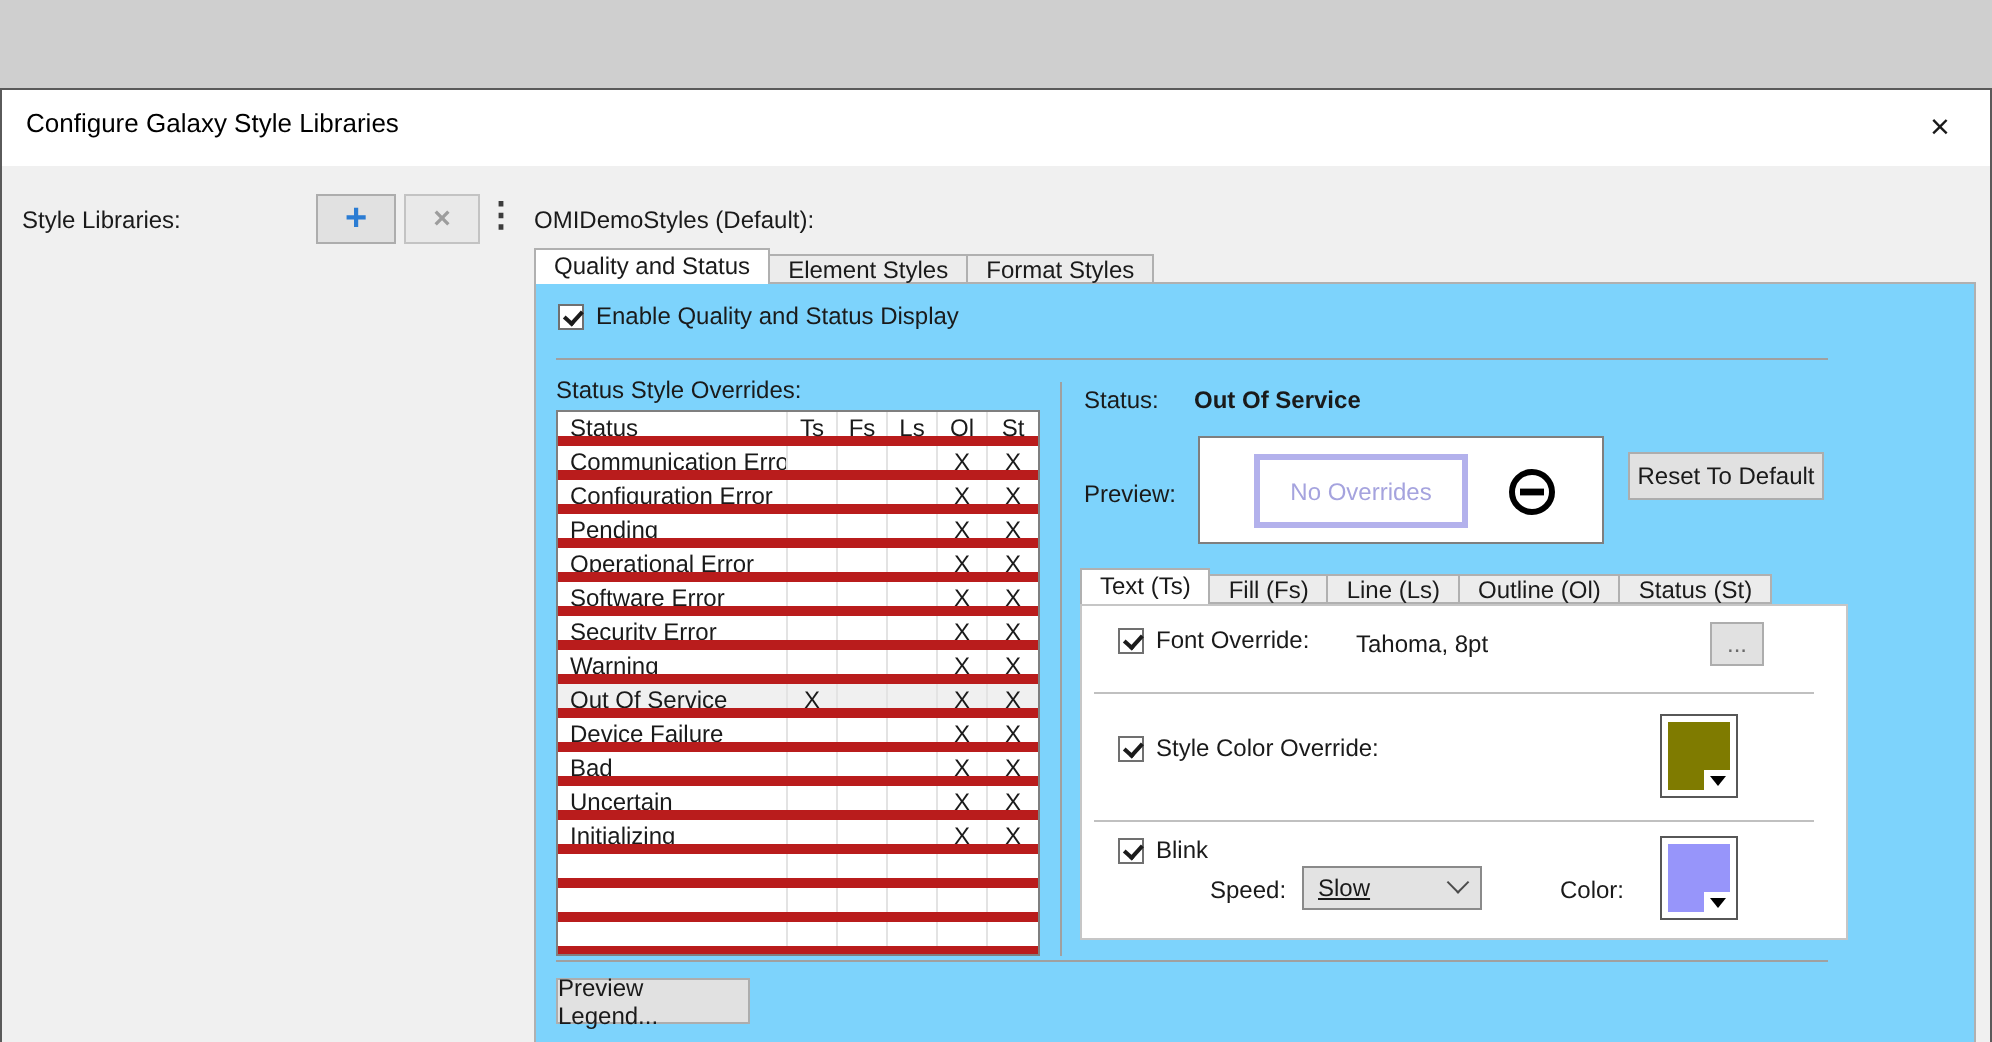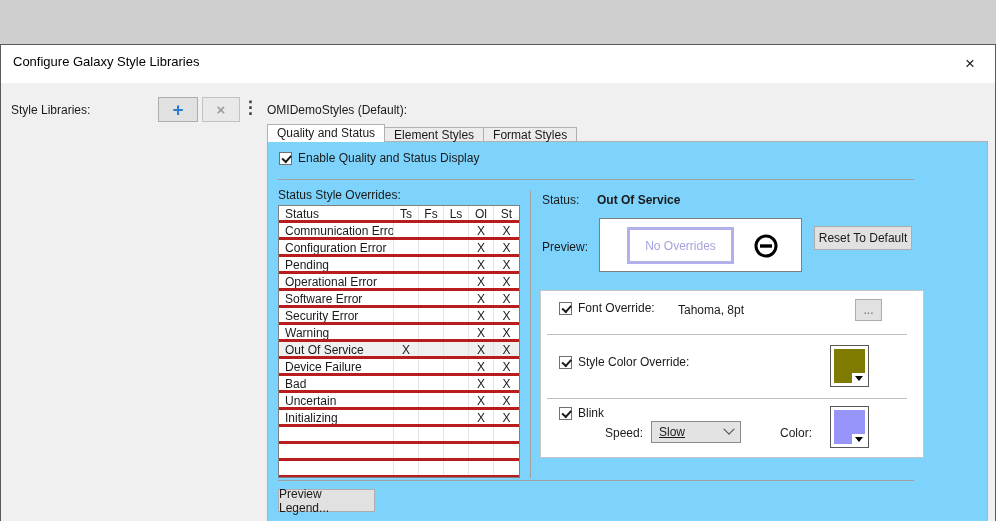--- a/index.html
+++ b/index.html
@@ -37,36 +37,36 @@
   
   .cbrow{position:absolute;display:flex;align-items:center;gap:6px;}
   .cb{width:13px;height:13px;background:#fff;border:1px solid #707070;position:relative;flex:none;}
   .cb::after{content:"";position:absolute;left:2px;top:2px;width:7px;height:3.5px;border-left:2px solid #1b1b1b;border-bottom:2px solid #1b1b1b;transform:rotate(-48deg);}
   
   .hsep{position:absolute;height:1px;background:#a0a0a0;}
   .vsep{position:absolute;width:1px;background:#a0a0a0;}
   
   .sec-label{position:absolute;left:10px;top:46px;}
   .otable{position:absolute;left:10px;top:63px;width:242px;height:273px;background:#fff;border:1px solid #7f7f7f;display:flex;flex-direction:column;overflow:hidden;}
-  .trow{display:flex;height:17px;flex:none;border-bottom:3px solid #b91c1c;}
+  .trow{display:flex;height:17px;flex:none;border-bottom:5px solid #b91c1c;}
   .trow.hl{background:#f0f0f0;}
   .tc-status{flex:1;padding-left:6px;line-height:16px;white-space:nowrap;overflow:hidden;border-right:1px solid #e3e3e3;}
   .tc{width:25px;text-align:center;line-height:16px;border-right:1px solid #e3e3e3;}
   .tc:last-child{border-right:none;}
   .thead .tc-status,.thead .tc{line-height:17px;}
   
   .lbl{position:absolute;}
   .bold{font-weight:bold;}
   .preview-box{position:absolute;left:331px;top:76px;width:203px;height:54px;background:#fff;border:1px solid #7f7f7f;}
   .no-ovr{position:absolute;left:27px;top:8px;width:107px;height:37px;border:3px solid #b3b1ec;color:#a5a3de;display:flex;align-items:center;justify-content:center;}
   .minus-circle{position:absolute;left:153px;top:14px;width:26px;height:26px;}
   .btn-reset{left:546px;top:84px;width:98px;height:24px;}
   
   .style-tabs{position:absolute;left:272px;top:142px;height:18px;display:flex;align-items:flex-end;z-index:3;}
-  .group-box{position:absolute;left:272px;top:148px;width:384px;height:168px;border:1px solid #c6c6c6;background:#fff;}
+  .group-box{position:absolute;left:272px;top:160px;width:384px;height:168px;border:1px solid #c6c6c6;background:#fff;}
   .gsep{position:absolute;left:6px;width:360px;height:1px;background:#c0c0c0;}
   .value{position:absolute;white-space:nowrap;}
   .btn-more{left:314px;top:8px;width:27px;height:22px;color:#6a6a6a;}
   
   .swatch{position:absolute;width:39px;height:42px;background:#fff;border:1px solid #575757;padding:3px;}
   .swatch-fill{width:100%;height:100%;position:relative;}
   .swatch-dd{position:absolute;right:0;bottom:0;width:13px;height:10px;background:#fff;display:flex;align-items:center;justify-content:center;}
   .tri{width:0;height:0;border-left:4px solid transparent;border-right:4px solid transparent;border-top:5px solid #000;}
   
   .select{position:absolute;left:110px;top:130px;width:90px;height:22px;background:#e3e3e3;border:1px solid #8a8a8a;display:flex;align-items:center;padding:0 7px;}
@@ -258,20 +258,27 @@
       <div class="no-ovr">
         <span>No Overrides</span>
       </div>
       <svg class="minus-circle" viewBox="0 0 26 26">
         <circle cx="13" cy="13" r="10" fill="none" stroke="#000" stroke-width="3"></circle>
         <line x1="7" y1="13" x2="19" y2="13" stroke="#000" stroke-width="3.4"></line>
       </svg>
     </div>
     <div class="btn btn-reset">Reset To Default</div>
 
+    <div class="style-tabs">
+        <div class="tab active">Text (Ts)</div>
+        <div class="tab">Fill (Fs)</div>
+        <div class="tab">Line (Ls)</div>
+        <div class="tab">Outline (Ol)</div>
+        <div class="tab">Status (St)</div>
+      </div>
     <div class="group-box">
 
       <div class="cbrow" style="left:18px;top:10px;">
         <span class="cb"></span>
         <span>Font Override:</span>
       </div>
       <div class="value" style="left:137px;top:12px;">Tahoma, 8pt</div>
       <div class="btn btn-more">
         <span>...</span>
       </div>

